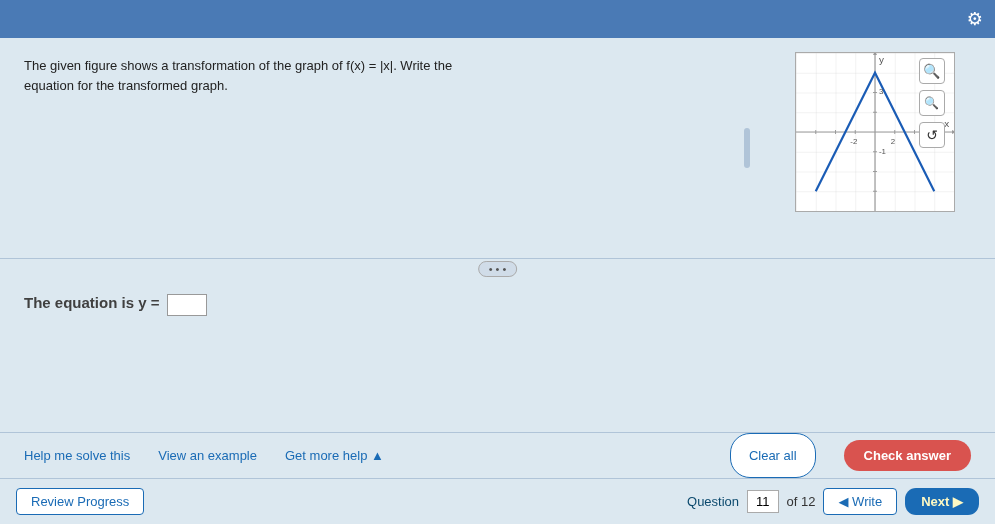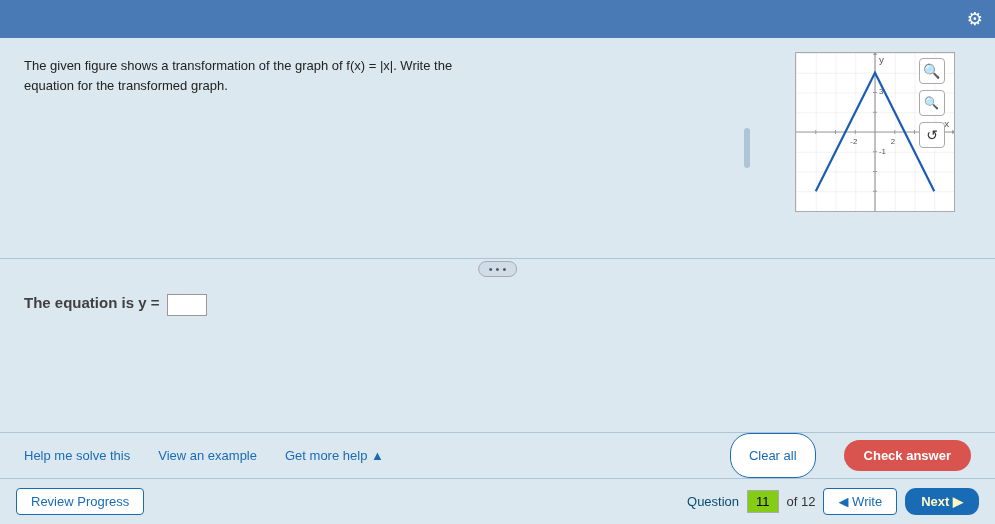--- a/index.html
+++ b/index.html
@@ -170,21 +170,21 @@
 
     .footer-spacer { flex: 1; }
 
     .question-label {
       font-size: 13px;
       color: #0c4a6e;
     }
 
     .question-num-box {
       border: 1px solid #aaa;
-      background: #84cc16;
+      background: #ffffff;
       padding: 3px 8px;
       font-size: 13px;
       min-width: 30px;
       text-align: left;
     }
 
     .question-total {
       font-size: 13px;
       color: #333;
     }

